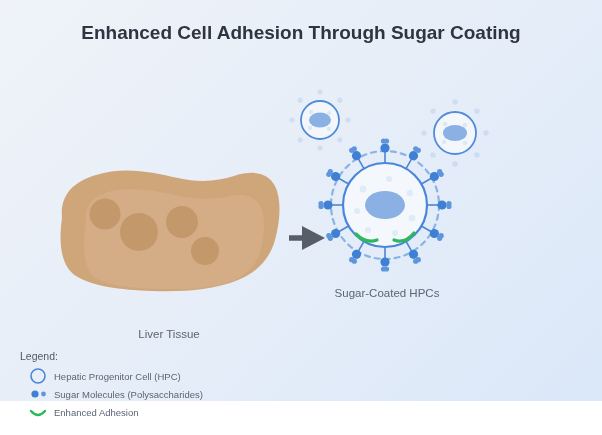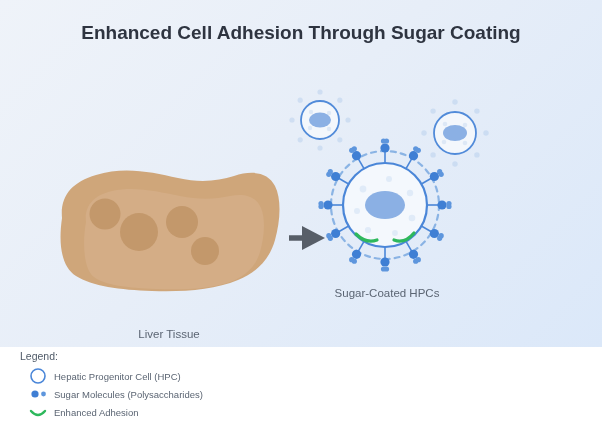--- a/index.html
+++ b/index.html
@@ -9,21 +9,21 @@
   }
   body {
     width: 602px;
     height: 435px;
     overflow: hidden;
     font-family: "Liberation Sans", sans-serif;
   }
   #figure-root {
     position: relative;
     width: 602px;
-    height: 347px;
+    height: 401px;
     background: linear-gradient(135deg, #eff3f9 0%, #e7eef8 45%, #dbe8f9 100%);
   }
   #diagram-svg {
     position: absolute;
     top: 0;
     left: 0;
     width: 602px;
     height: 435px;
     display: block;
   }

